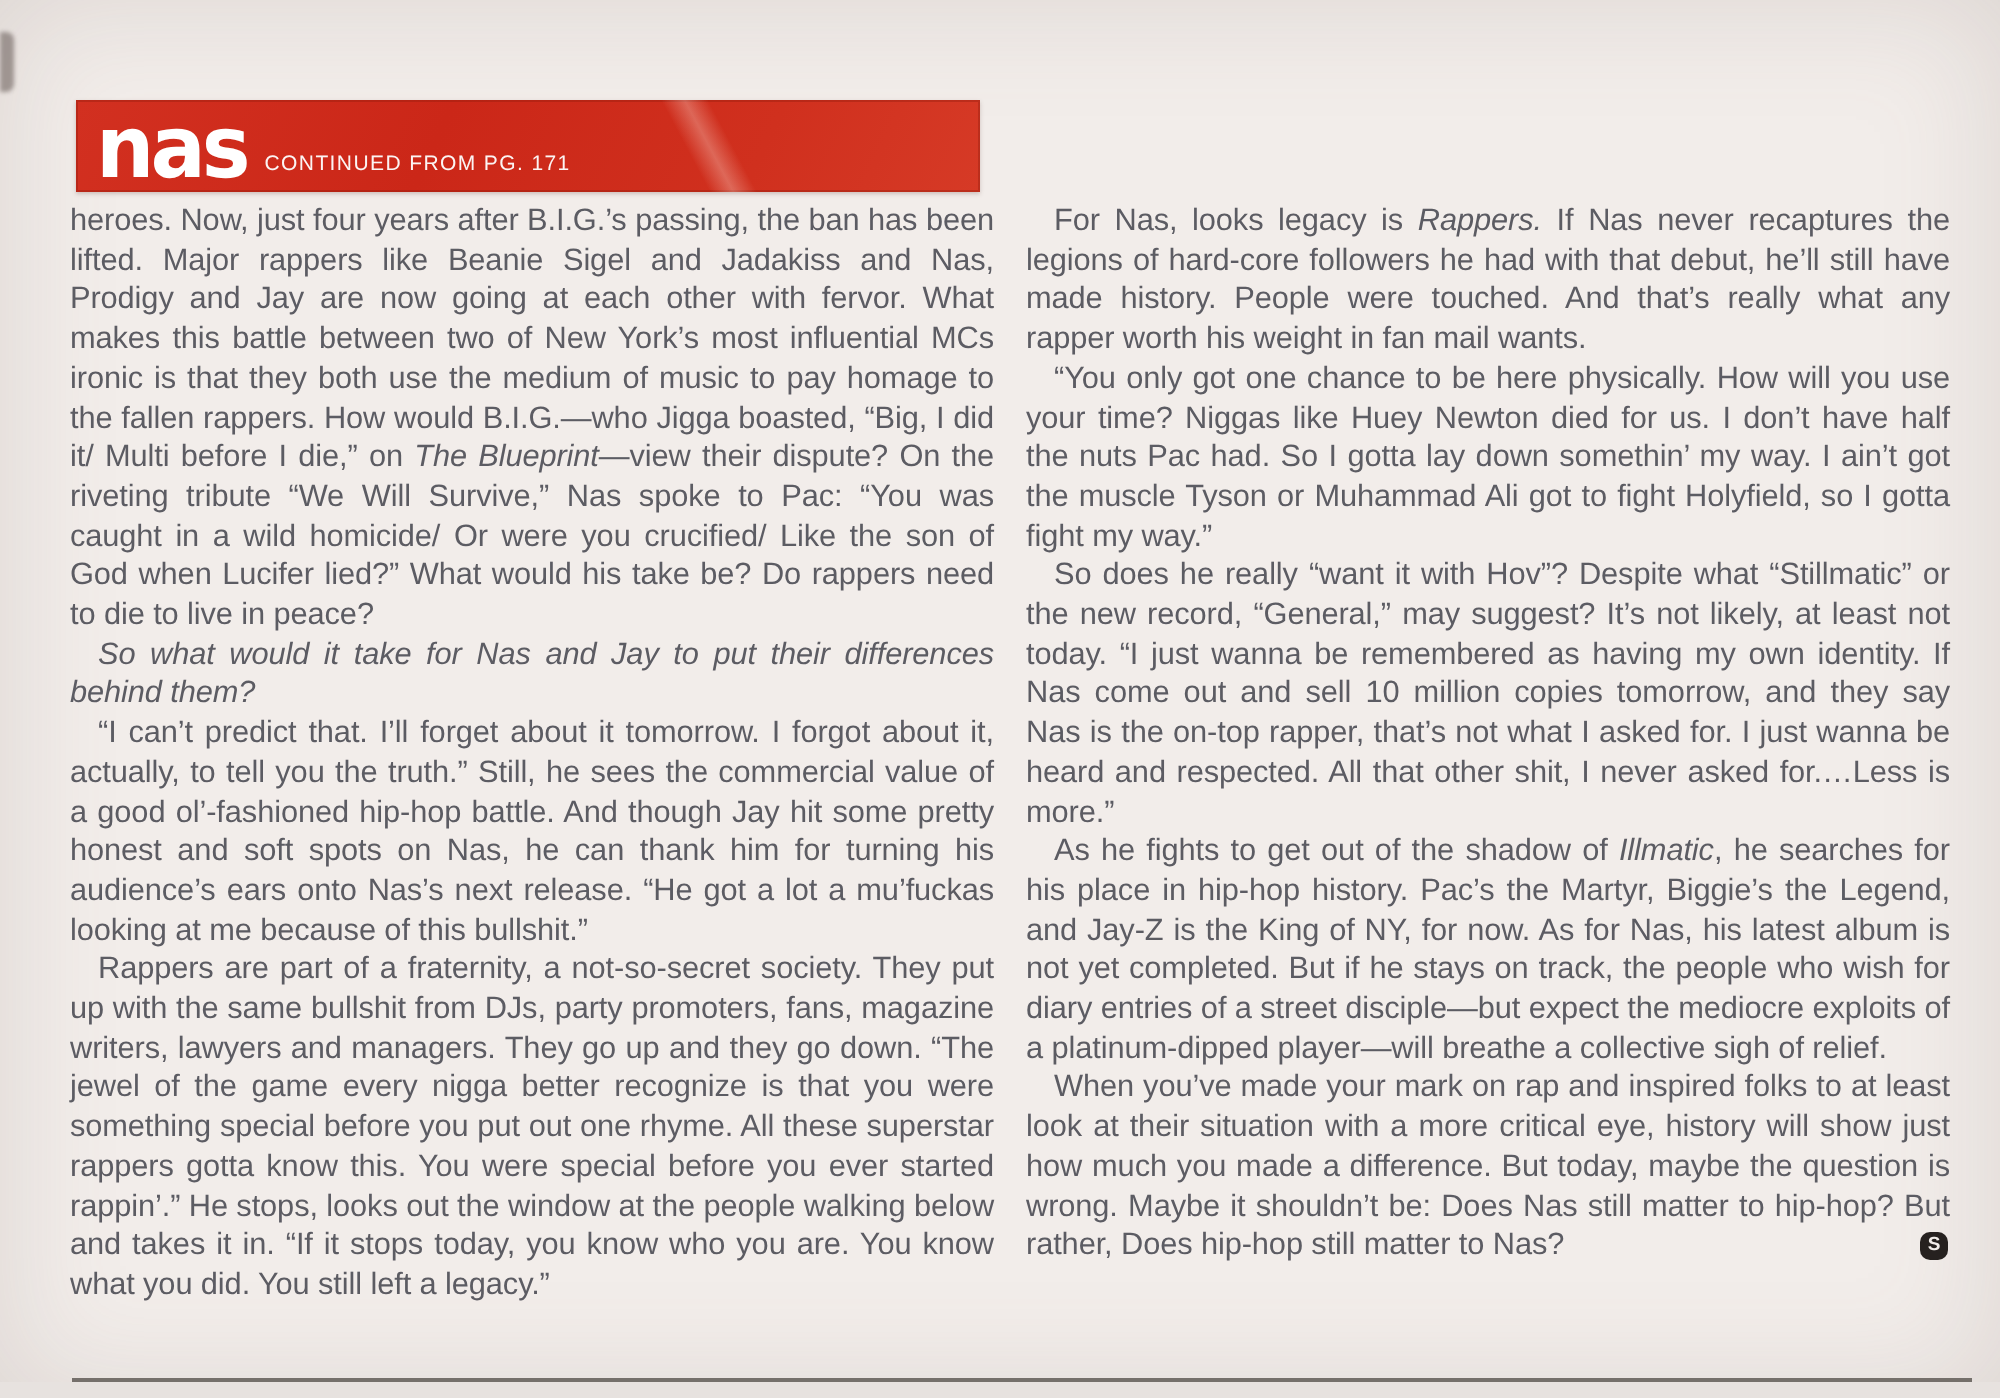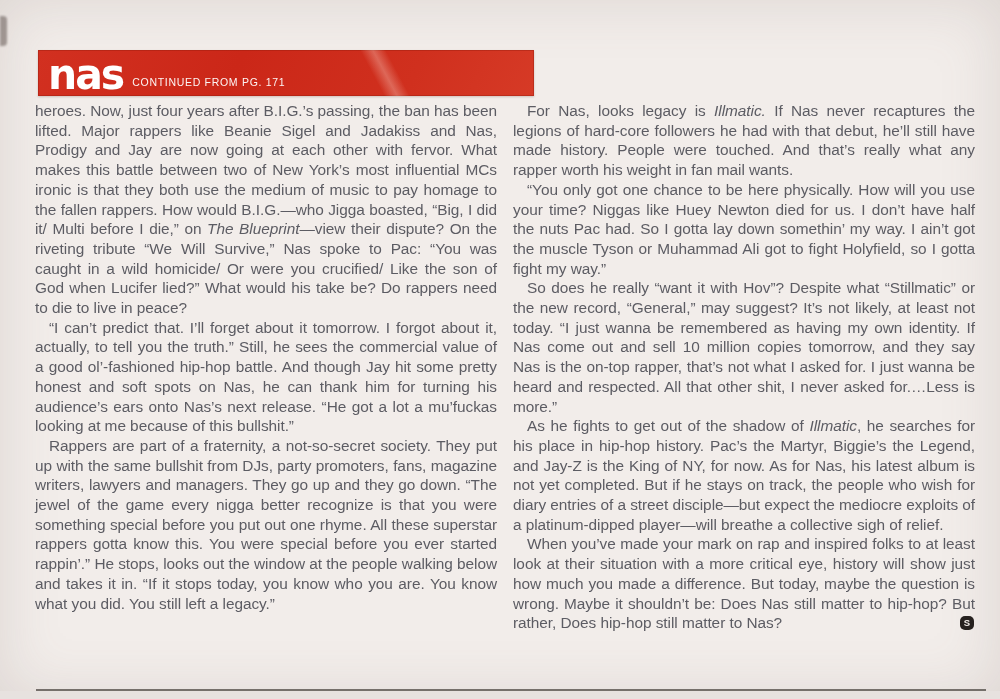--- a/index.html
+++ b/index.html
@@ -22,21 +22,21 @@
     left: 0; top: 16px;
     width: 7px; height: 30px;
     background: rgba(70,58,54,0.45);
     border-radius: 0 4px 4px 0;
     filter: blur(1px);
   }
   
   .header-bar {
     position: absolute;
     left: 38px; top: 50px;
-    width: 496px; height: 46px;
+    width: 452px; height: 46px;
     background: linear-gradient(115deg, #d23020 0%, #cb2718 40%, #d0301e 75%, #d63a26 100%);
     box-shadow: inset 0 0 0 1px rgba(140,25,12,0.35), 0 1px 2px rgba(100,60,50,0.25);
     display: flex;
     align-items: flex-end;
     padding: 0 0 7px 10px;
     box-sizing: border-box;
   }
   .header-bar::after {
     content: "";
     position: absolute;
@@ -122,26 +122,27 @@
 
   <div class="header-bar">
     <span class="logo">nas</span>
     <span class="continued">CONTINUED FROM PG. 171</span>
   </div>
 
   <div class="columns">
 
     <div class="col">
       <p><span>heroes. Now, just four years after B.I.G.’s passing, the ban has been lifted. Major rappers like Beanie Sigel and Jadakiss and Nas, Prodigy and Jay are now going at each other with fervor. What makes this battle between two of New York’s most influential MCs ironic is that they both use the medium of music to pay homage to the fallen rappers. How would B.I.G.—who Jigga boasted, “Big, I did it/ Multi before I die,” on </span><em>The Blueprint</em><span>—view their dispute? On the riveting tribute “We Will Survive,” Nas spoke to Pac: “You was caught in a wild homicide/ Or were you crucified/ Like the son of God when Lucifer lied?” What would his take be? Do rappers need to die to live in peace?</span></p>
+      <p class="indent italic">So what would it take for Nas and Jay to put their differences behind them?</p>
       <p class="indent">“I can’t predict that. I’ll forget about it tomorrow. I forgot about it, actually, to tell you the truth.” Still, he sees the commercial value of a good ol’-fashioned hip-hop battle. And though Jay hit some pretty honest and soft spots on Nas, he can thank him for turning his audience’s ears onto Nas’s next release. “He got a lot a mu’fuckas looking at me because of this bullshit.”</p>
       <p class="indent">Rappers are part of a fraternity, a not-so-secret society. They put up with the same bullshit from DJs, party promoters, fans, magazine writers, lawyers and managers. They go up and they go down. “The jewel of the game every nigga better recognize is that you were something special before you put out one rhyme. All these superstar rappers gotta know this. You were special before you ever started rappin’.” He stops, looks out the window at the people walking below and takes it in. “If it stops today, you know who you are. You know what you did. You still left a legacy.”</p>
     </div>
 
     <div class="col">
-      <p class="indent"><span>For Nas, looks legacy is </span><em>Illmatic.</em><span> If Nas never recaptures the legions of hard-core followers he had with that debut, he’ll still have made history. People were touched. And that’s really what any rapper worth his weight in fan mail wants.</span></p>
+      <p class="indent"><span>For Nas, looks legacy is </span><em>Rappers.</em><span> If Nas never recaptures the legions of hard-core followers he had with that debut, he’ll still have made history. People were touched. And that’s really what any rapper worth his weight in fan mail wants.</span></p>
       <p class="indent">“You only got one chance to be here physically. How will you use your time? Niggas like Huey Newton died for us. I don’t have half the nuts Pac had. So I gotta lay down somethin’ my way. I ain’t got the muscle Tyson or Muhammad Ali got to fight Holyfield, so I gotta fight my way.”</p>
       <p class="indent">So does he really “want it with Hov”? Despite what “Stillmatic” or the new record, “General,” may suggest? It’s not likely, at least not today. “I just wanna be remembered as having my own identity. If Nas come out and sell 10 million copies tomorrow, and they say Nas is the on-top rapper, that’s not what I asked for. I just wanna be heard and respected. All that other shit, I never asked for.…Less is more.”</p>
       <p class="indent"><span>As he fights to get out of the shadow of </span><em>Illmatic</em><span>, he searches for his place in hip-hop history. Pac’s the Martyr, Biggie’s the Legend, and Jay-Z is the King of NY, for now. As for Nas, his latest album is not yet completed. But if he stays on track, the people who wish for diary entries of a street disciple—but expect the mediocre exploits of a platinum-dipped player—will breathe a collective sigh of relief.</span></p>
       <p class="indent last"><span>When you’ve made your mark on rap and inspired folks to at least look at their situation with a more critical eye, history will show just how much you made a difference. But today, maybe the question is wrong. Maybe it shouldn’t be: Does Nas still matter to hip-hop? But rather, Does hip-hop still matter to Nas?</span><span class="endmark">S</span></p>
     </div>
 
   </div>
 
   <div class="bottom-rule"></div>
   <div class="below-rule"></div>

